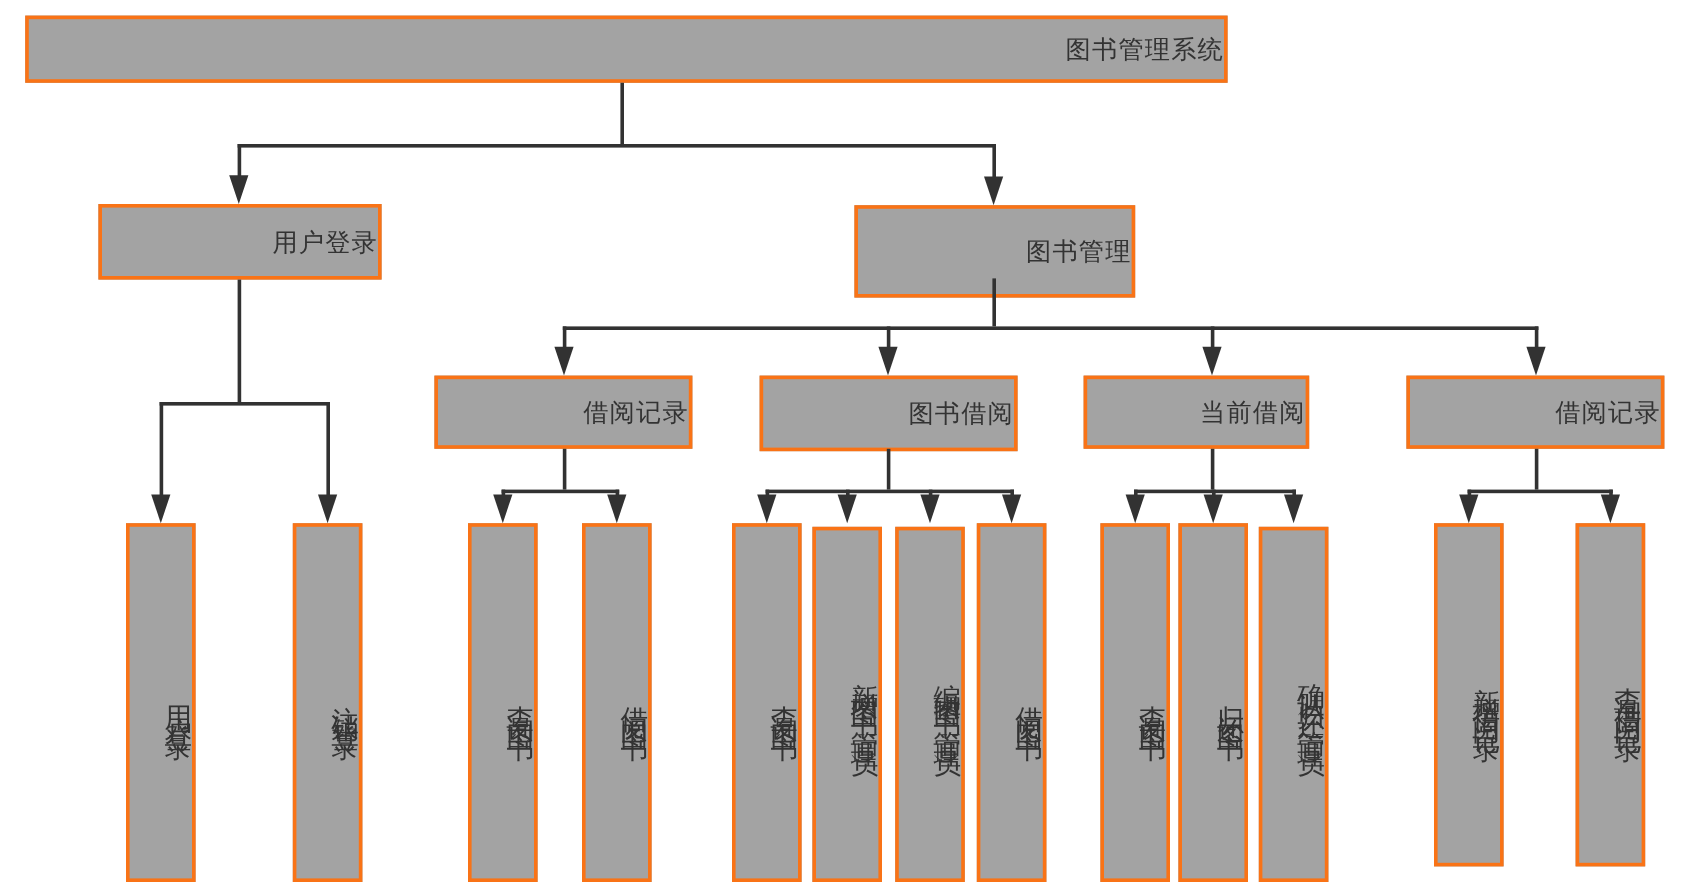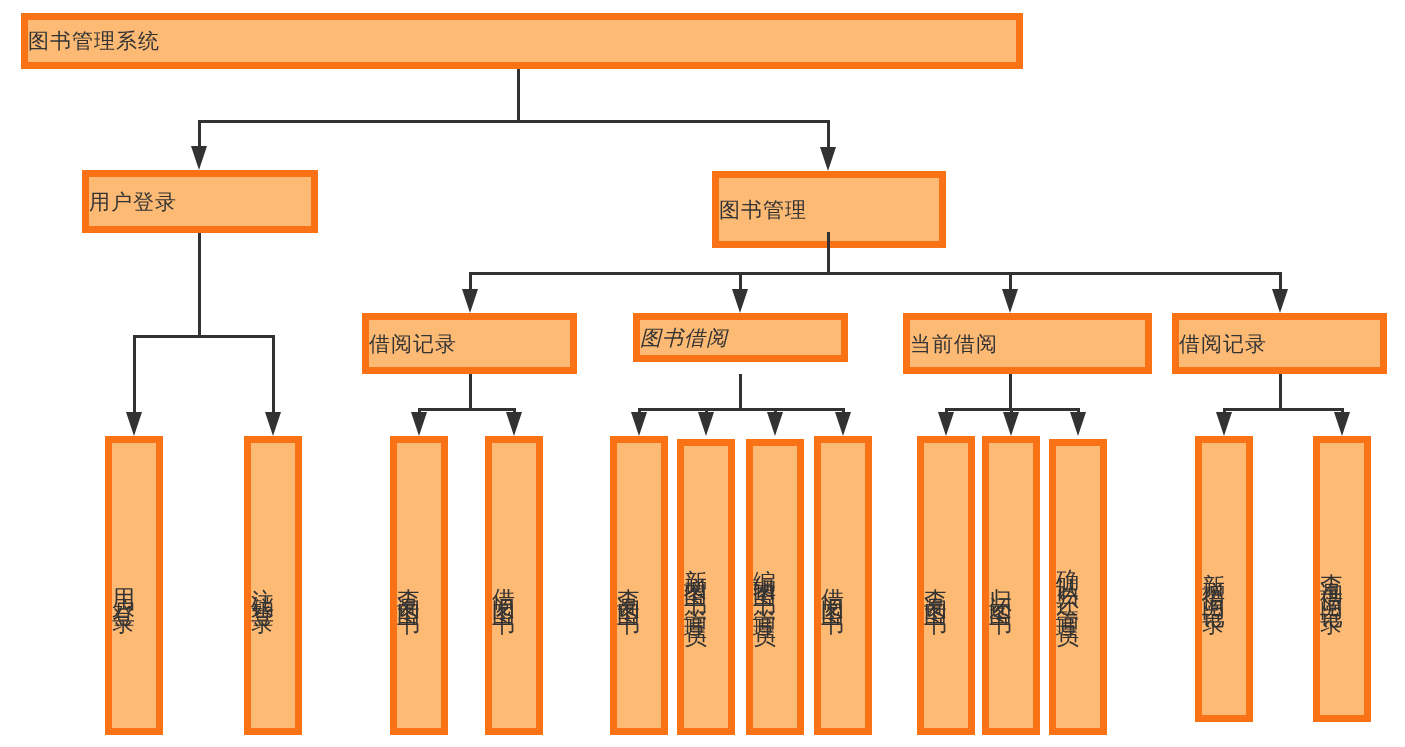--- a/index.html
+++ b/index.html
@@ -2,22 +2,22 @@
 <html><head>
 <meta charset="utf-8">
 <style>
   html, body { margin:0; padding:0; background:#ffffff; }
   .canvas {
     position:relative; width:1405px; height:747px; background:#ffffff;
     font-family:"Liberation Sans", sans-serif; color:#333333; overflow:hidden;
   }
   .box {
     position:absolute; box-sizing:border-box;
-    border:7px solid #f97316; background:#fdba74;
-    display:flex; align-items:center; justify-content:flex-start;
+    border:3px solid #f97316; background:#a3a3a3;
+    display:flex; align-items:center; justify-content:flex-end;
   }
   .h-label { font-size:21px; letter-spacing:1px; white-space:nowrap; }
   .v-label {
     writing-mode:vertical-rl; text-orientation:mixed;
     font-size:23px; letter-spacing:8px; line-height:1; white-space:nowrap;
   }
   .vline { position:absolute; width:3px; background:#323232; }
   .hline { position:absolute; height:3px; background:#323232; }
   .arrow {
     position:absolute; width:0; height:0;
@@ -66,24 +66,24 @@
   <div class="vline" style="left:739px; top:272px; height:20px;"></div>
   <div class="arrow" style="left:732px; top:289px;"></div>
   <div class="vline" style="left:1009px; top:272px; height:20px;"></div>
   <div class="arrow" style="left:1002px; top:289px;"></div>
   <div class="vline" style="left:1279px; top:272px; height:20px;"></div>
   <div class="arrow" style="left:1272px; top:289px;"></div>
 
   <div class="box" style="left:362px; top:313px; width:215px; height:61px;">
     <span class="h-label">借阅记录</span>
   </div>
-  <div class="box" style="left:633px; top:313px; width:215px; height:49px;font-style:italic;">
+  <div class="box" style="left:633px; top:313px; width:215px; height:63px;">
     <span class="h-label">图书借阅</span>
   </div>
-  <div class="box" style="left:903px; top:313px; width:249px; height:61px;">
+  <div class="box" style="left:903px; top:313px; width:188px; height:61px;">
     <span class="h-label">当前借阅</span>
   </div>
   <div class="box" style="left:1172px; top:313px; width:215px; height:61px;">
     <span class="h-label">借阅记录</span>
   </div>
 
   <div class="vline" style="left:469px; top:374px; height:34px;"></div>
   <div class="hline" style="left:418px; top:408px; width:98px;"></div>
   <div class="vline" style="left:418px; top:408px; height:8px;"></div>
   <div class="arrow" style="left:411px; top:412px;"></div>

